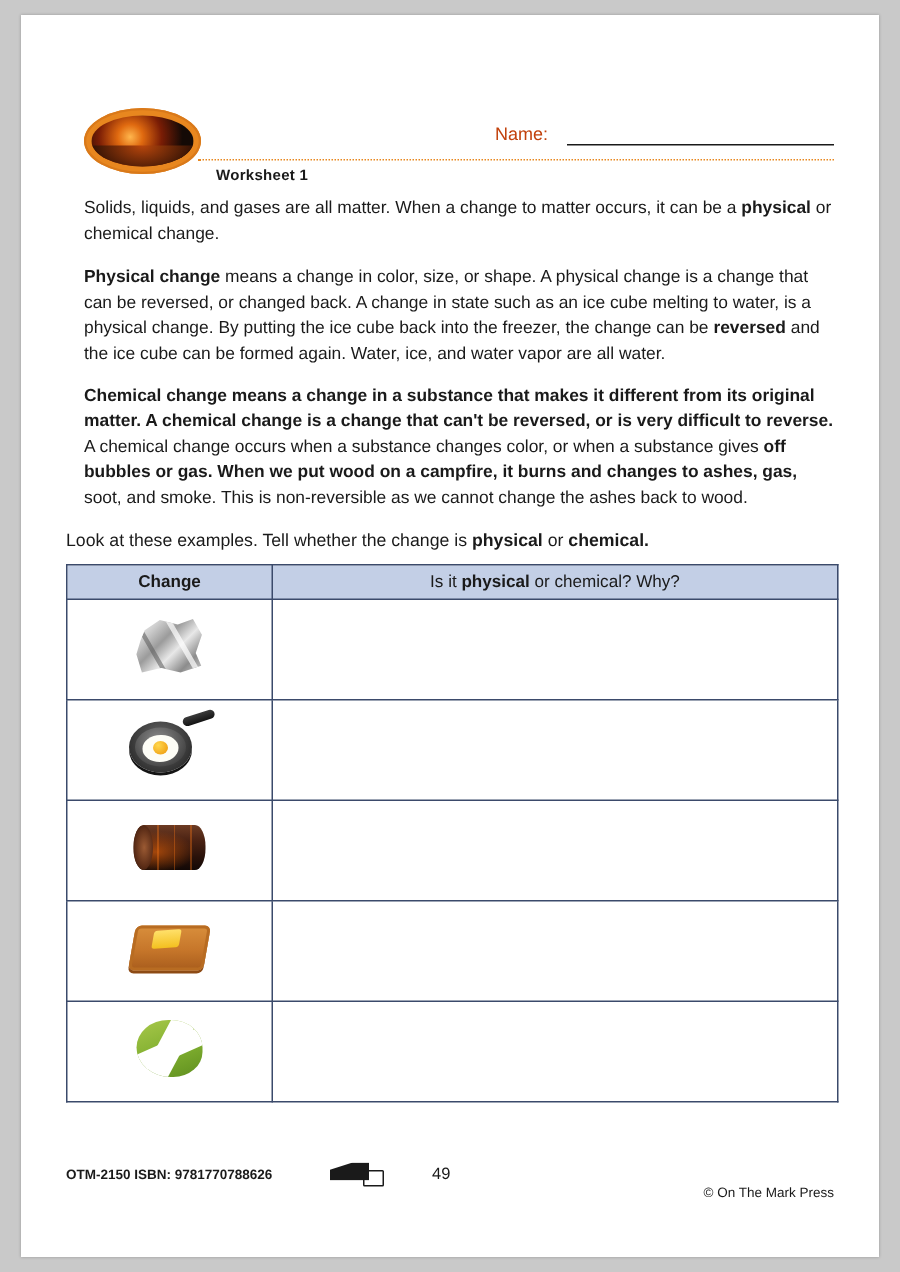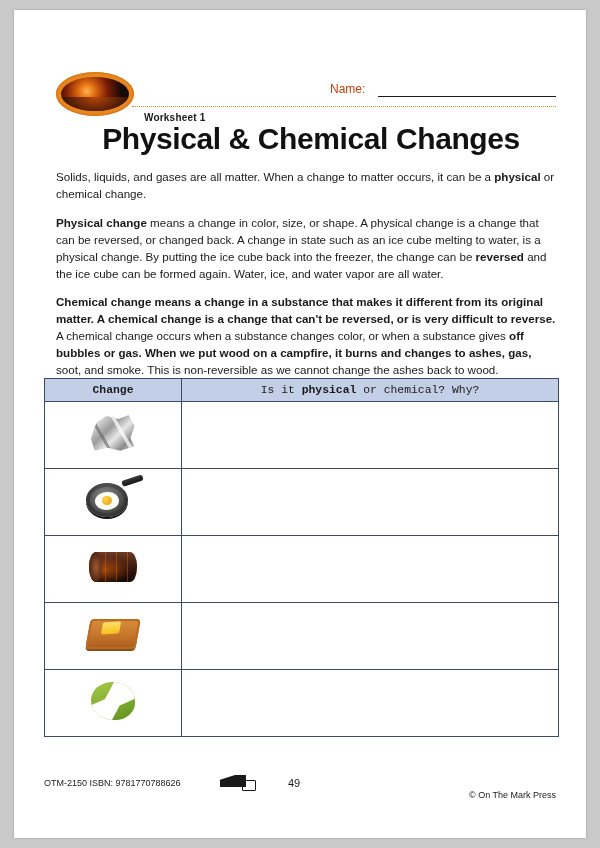--- a/index.html
+++ b/index.html
@@ -138,21 +138,20 @@
   table.answers td {
     border: 1.2px solid #3b4a6b;
   }
   table.answers thead th {
     background: #c3cfe6;
     font-size: 11.4px;
     font-weight: bold;
     color: #1a1a1a;
     height: 22px;
     padding: 0;
-    font-family: Liberation Mono, monospace;
   }
   table.answers thead th.q {
     font-weight: normal;
     text-align: center;
   }
   table.answers thead th.q b { font-weight: bold; }
   .col-change { width: 136px; }
   .col-why { width: 376px; }
   table.answers tbody td {
     height: 66px;
@@ -300,21 +299,21 @@
 
   
   .footer {
     position: absolute;
     left: 30px;
     top: 768px;
     width: 512px;
     font-size: 9px;
     color: #1a1a1a;
   }
-  .footer .left { position: absolute; left: 0; top: 0; }
+  .footer .left { position: absolute; left: 0; top: 0; font-weight: bold; }
   .footer .page-no { position: absolute; left: 244px; top: -1px; font-size: 11px; }
   .footer .right { position: absolute; right: 0; top: 12px; }
   .footer-icon {
     position: absolute;
     left: 176px; top: -6px;
     width: 34px; height: 18px;
   }
   .fi-shape {
     position:absolute; left:0; top:3px;
     width: 26px; height: 12px;
@@ -338,34 +337,36 @@
     <div class="header">
       <div class="logo-badge">
         <div class="logo-inner"></div>
       </div>
       <div class="worksheet-label">Worksheet 1</div>
       <div class="name-label">Name:</div>
       <div class="name-rule"></div>
       <div class="dotted-rule"></div>
     </div>
 
-    <h1 class="title">Physical &amp; Chemical Changes</h1>
 
     <p class="para">
       <span>Solids, liquids, and gases are all matter. When a change to matter occurs, it can be a </span><b>physical</b><span> or chemical change.</span>
     </p>
 
     <p class="para">
       <b>Physical change</b><span> means a change in color, size, or shape. A physical change is a change that can be reversed, or changed back. A change in state such as an ice cube melting to water, is a physical change. By putting the ice cube back into the freezer, the change can be </span><b>reversed</b><span> and the ice cube can be formed again. Water, ice, and water vapor are all water.</span>
     </p>
 
     <p class="para tight">
       <b>Chemical change means a change in a substance that makes it different from its original matter. A chemical change is a change that can't be reversed, or is very difficult to reverse.</b><span> A chemical change occurs when a substance changes color, or when a substance gives </span><b>off bubbles or gas. When we put wood on a campfire, it burns and changes to ashes, gas,</b><span> soot, and smoke. This is non-reversible as we cannot change the ashes back to wood.</span>
     </p>
 
+    <p class="prompt">
+      <span class="reg">Look at these examples. Tell whether the change is </span><b>physical</b><span class="reg"> or </span><b>chemical.</b>
+    </p>
 
     <table class="answers">
       <thead>
         <tr>
           <th class="col-change">Change</th>
           <th class="col-why q"><span>Is it </span><b>physical</b><span> or chemical? Why?</span></th>
         </tr>
       </thead>
       <tbody>
         <tr>

